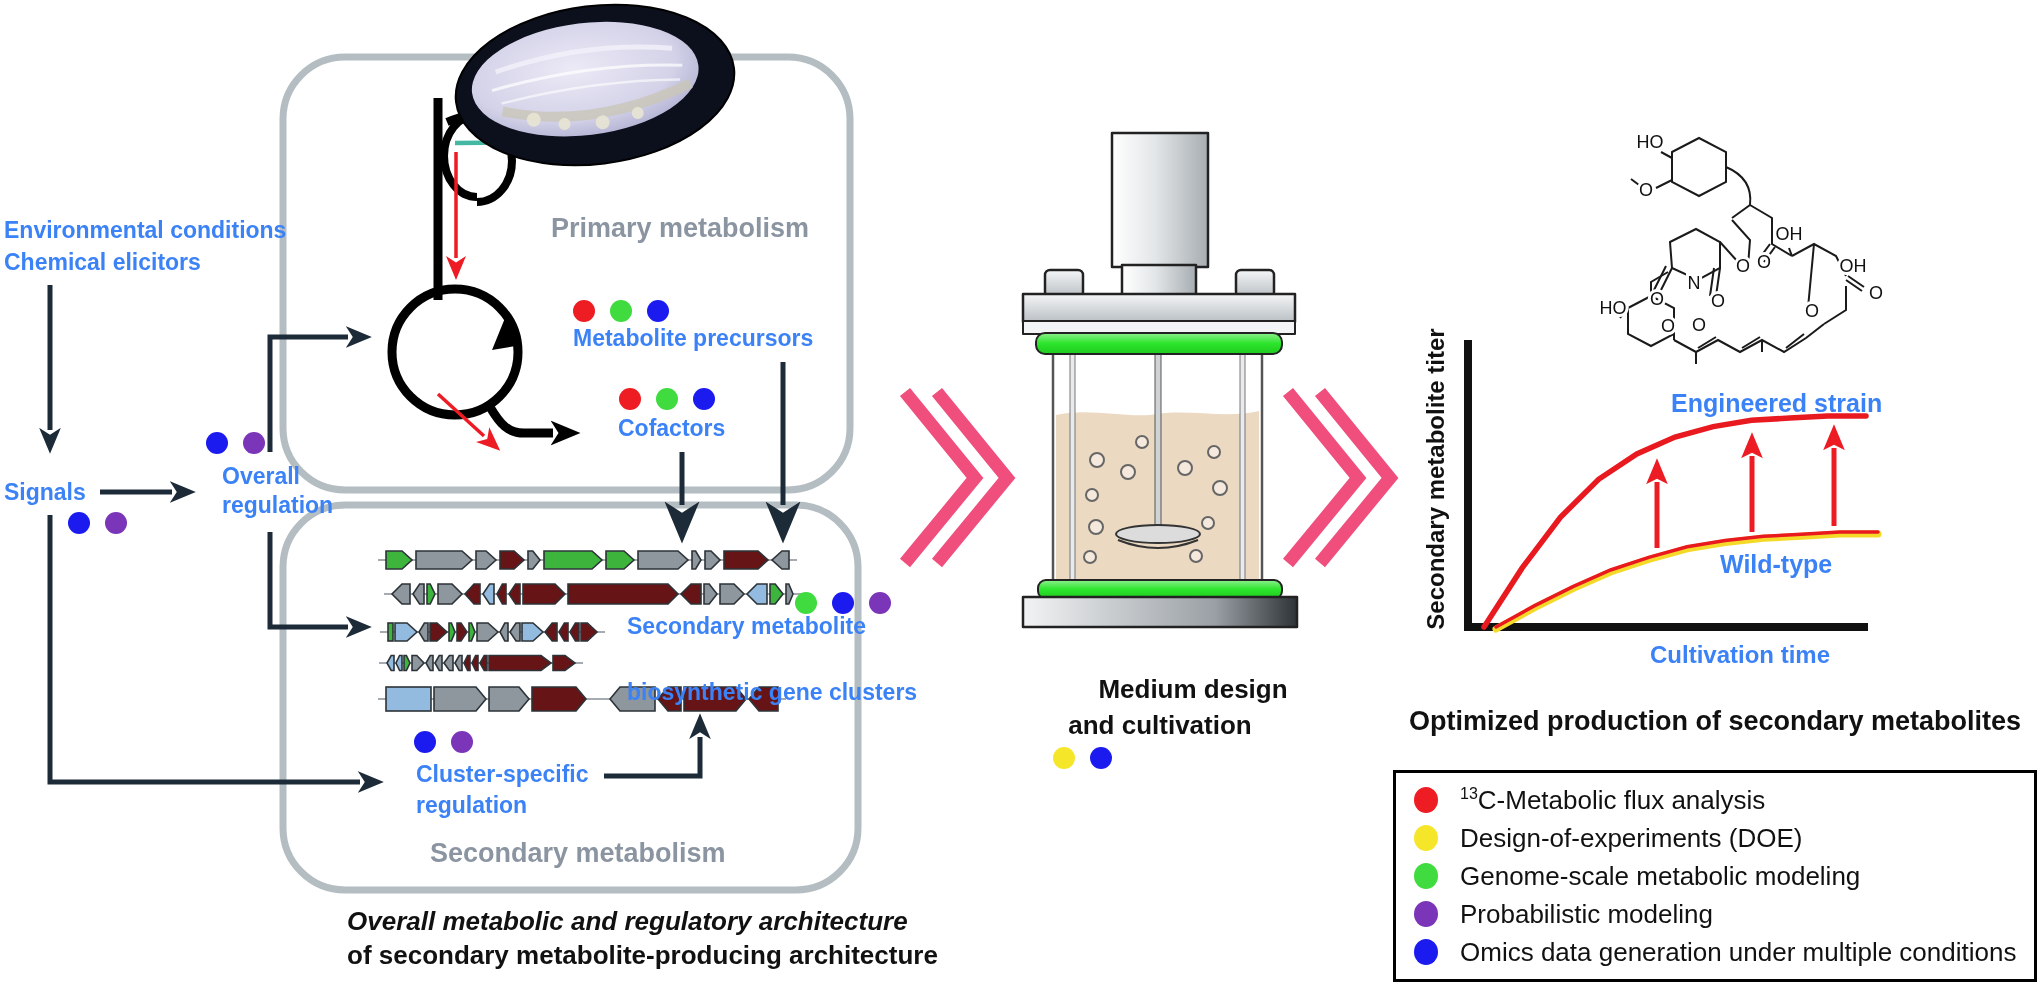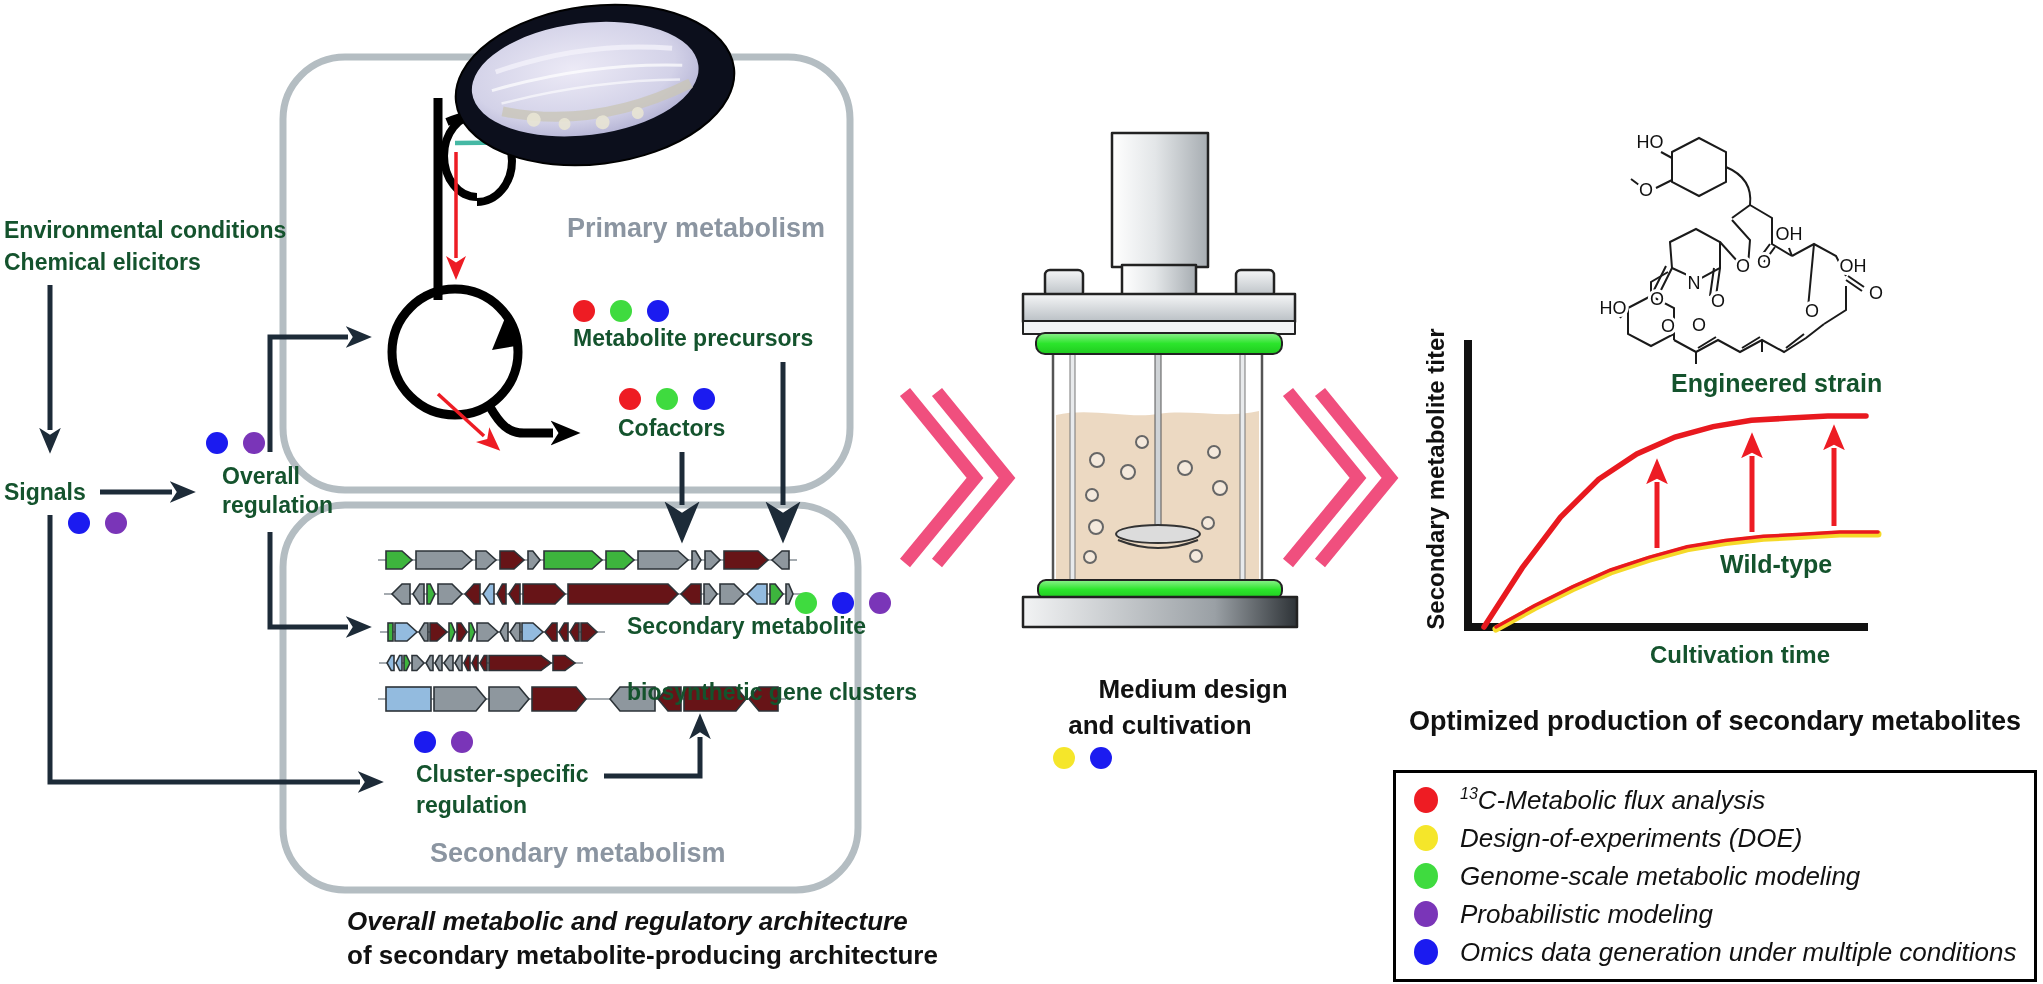--- a/index.html
+++ b/index.html
@@ -1,28 +1,28 @@
 <!DOCTYPE html>
 <html><head>
 <meta charset="utf-8">
 <style>
   html,body{margin:0;padding:0;background:#fff;}
   #fig{position:relative;width:2043px;height:984px;background:#fff;overflow:hidden;
        font-family:"Liberation Sans","DejaVu Sans",sans-serif;}
   #diagram-svg{position:absolute;left:0;top:0;}
-  .lbl{position:absolute;font-weight:bold;color:#14532d;font-size:23px;line-height:1.2;white-space:nowrap;}
+  .lbl{position:absolute;font-weight:bold;color:#3b82f6;font-size:23px;line-height:1.2;white-space:nowrap;}
   .lbl-gray{position:absolute;font-weight:bold;color:#8b95a1;font-size:27px;white-space:nowrap;}
   .lbl-big{position:absolute;font-weight:bold;color:#111;font-size:26px;white-space:nowrap;}
   .dot-group{position:absolute;display:flex;}
   .dot{width:22px;height:22px;border-radius:50%;margin-right:15px;}
   #y-axis-label{position:absolute;left:1422px;top:632px;width:306px;font-weight:bold;font-size:24px;
       color:#111;text-align:center;transform:rotate(-90deg);transform-origin:0 0;white-space:nowrap;}
   #legend-box{position:absolute;left:1393px;top:770px;width:644px;height:212px;border:3px solid #000;
       background:#fff;box-sizing:border-box;display:flex;flex-direction:column;justify-content:space-around;
-      padding:8px 0 8px 18px;font-style:italic;}
+      padding:8px 0 8px 18px;}
   .legend-row{display:flex;align-items:center;}
   .legend-dot{width:24px;height:26px;border-radius:50%;margin-right:22px;flex:0 0 auto;}
   .legend-label{font-size:26px;color:#111;}
   .legend-label sup{font-size:16px;}
 </style>
 </head>
 <body>
 
 <div id="fig">
 
@@ -280,33 +280,33 @@
         <text x="1876" y="299" text-anchor="middle" font-size="18" font-family="&quot;Liberation Sans&quot;,sans-serif" fill="#111" stroke="#fff" stroke-width="6" paint-order="stroke">O</text>
         <text x="1789" y="240" text-anchor="middle" font-size="18" font-family="&quot;Liberation Sans&quot;,sans-serif" fill="#111" stroke="#fff" stroke-width="6" paint-order="stroke">OH</text>
       </g>
 </svg>
 
 <div class="lbl" style="left:4px;top:217px;">Environmental conditions</div>
 <div class="lbl" style="left:4px;top:249px;">Chemical elicitors</div>
 <div class="lbl" style="left:4px;top:479px;">Signals</div>
 <div class="lbl" style="left:222px;top:463px;">Overall</div>
 <div class="lbl" style="left:222px;top:492px;">regulation</div>
-<div class="lbl-gray" style="left:551px;top:213px;margin-left:16px;">Primary metabolism</div>
+<div class="lbl-gray" style="left:551px;top:213px;">Primary metabolism</div>
 <div class="lbl" style="left:573px;top:325px;">Metabolite precursors</div>
 <div class="lbl" style="left:618px;top:415px;">Cofactors</div>
 <div class="lbl" style="left:627px;top:613px;">Secondary metabolite</div>
 <div class="lbl" style="left:627px;top:644px;margin-top:35px;">biosynthetic gene clusters</div>
 <div class="lbl" style="left:416px;top:761px;">Cluster-specific</div>
 <div class="lbl" style="left:416px;top:792px;">regulation</div>
 <div class="lbl-gray" style="left:430px;top:838px;">Secondary metabolism</div>
 <div class="lbl-big" style="left:347px;top:906px;font-style:italic;">Overall metabolic and regulatory architecture</div>
 <div class="lbl-big" style="left:347px;top:940px;">of secondary metabolite-producing architecture</div>
 <div class="lbl-big" style="left:1043px;top:674px;width:300px;text-align:center;">Medium design</div>
 <div class="lbl-big" style="left:1010px;top:710px;width:300px;text-align:center;">and cultivation</div>
-<div class="lbl" style="left:1671px;top:368px;font-size:25px;">Engineered strain</div>
+<div class="lbl" style="left:1671px;top:388px;font-size:25px;">Engineered strain</div>
 <div class="lbl" style="left:1720px;top:549px;font-size:25px;">Wild-type</div>
 <div id="y-axis-label">Secondary metabolite titer</div>
 <div class="lbl" style="left:1500px;top:641px;width:330px;text-align:right;font-size:24px;">Cultivation time</div>
 <div class="lbl-big" style="left:1390px;top:706px;width:650px;text-align:center;font-size:27px;">Optimized production of secondary metabolites</div>
 
 <div id="legend-box">
       <div class="legend-row">
         <div class="legend-dot" style="background: rgb(238, 28, 35);"></div>
         <div class="legend-label"><sup>13</sup>C-Metabolic flux analysis</div>
       </div>

